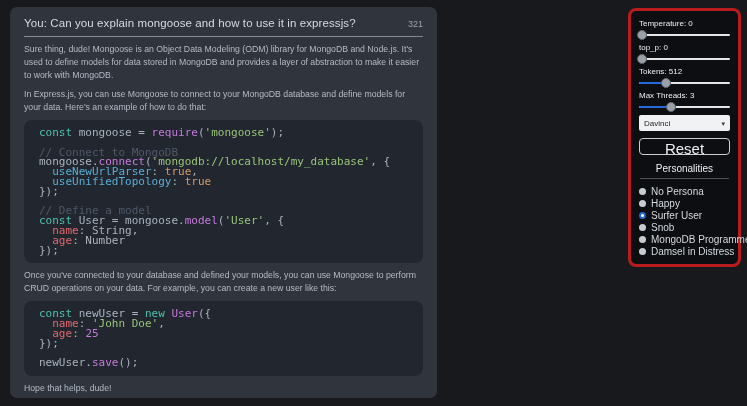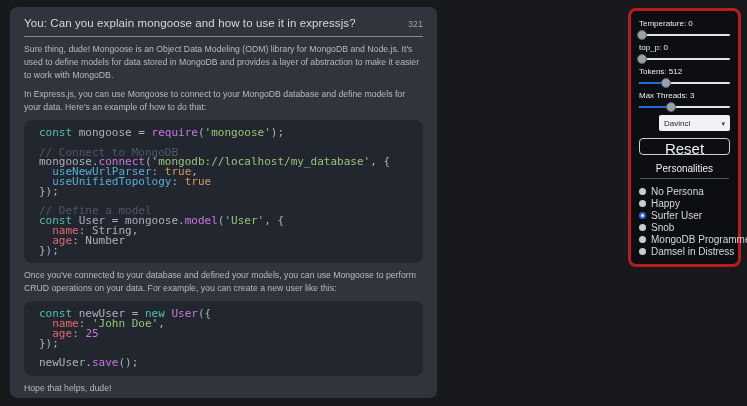--- a/index.html
+++ b/index.html
@@ -41,21 +41,21 @@
   .sgroup{margin-bottom:3px;}
   .slabel{font-size:8px;color:#eceff2;margin-bottom:1px;}
   .slider{position:relative;height:11px;cursor:pointer;}
   .strack{position:absolute;left:0;right:0;top:4.5px;height:2px;background:#e3e6e9;border-radius:1px;}
   .sfill{position:absolute;left:0;top:0;height:2px;border-radius:1px;}
   .sthumb{position:absolute;top:0.5px;width:10px;height:10px;border-radius:50%;
     background:#9aa0a7;border:1px solid #5f646b;box-sizing:border-box;}
   .select{
     margin-top:3px;height:16px;background:#f1f2f3;border-radius:2px;
     display:flex;align-items:center;justify-content:space-between;
-    padding:0 5px;cursor:pointer;margin-left:20px;
+    padding:0 5px;cursor:pointer;
   }
   .select .val{font-size:8px;color:#1d2024;}
   .select .chev{font-size:7px;color:#3a3d41;line-height:1;}
   .reset{
     display:block;width:100%;margin-top:7px;height:17px;
     background:transparent;border:1px solid #ccd0d4;border-radius:4px;
     color:#eceff2;font-size:15px;font-family:"Liberation Sans",sans-serif;cursor:pointer;
   }
   .ptitle{margin-top:8px;text-align:center;font-size:10px;color:#eceff2;}
   .ptitle-line{height:1px;background:#4c525a;margin:4px 1px 6px 1px;}

